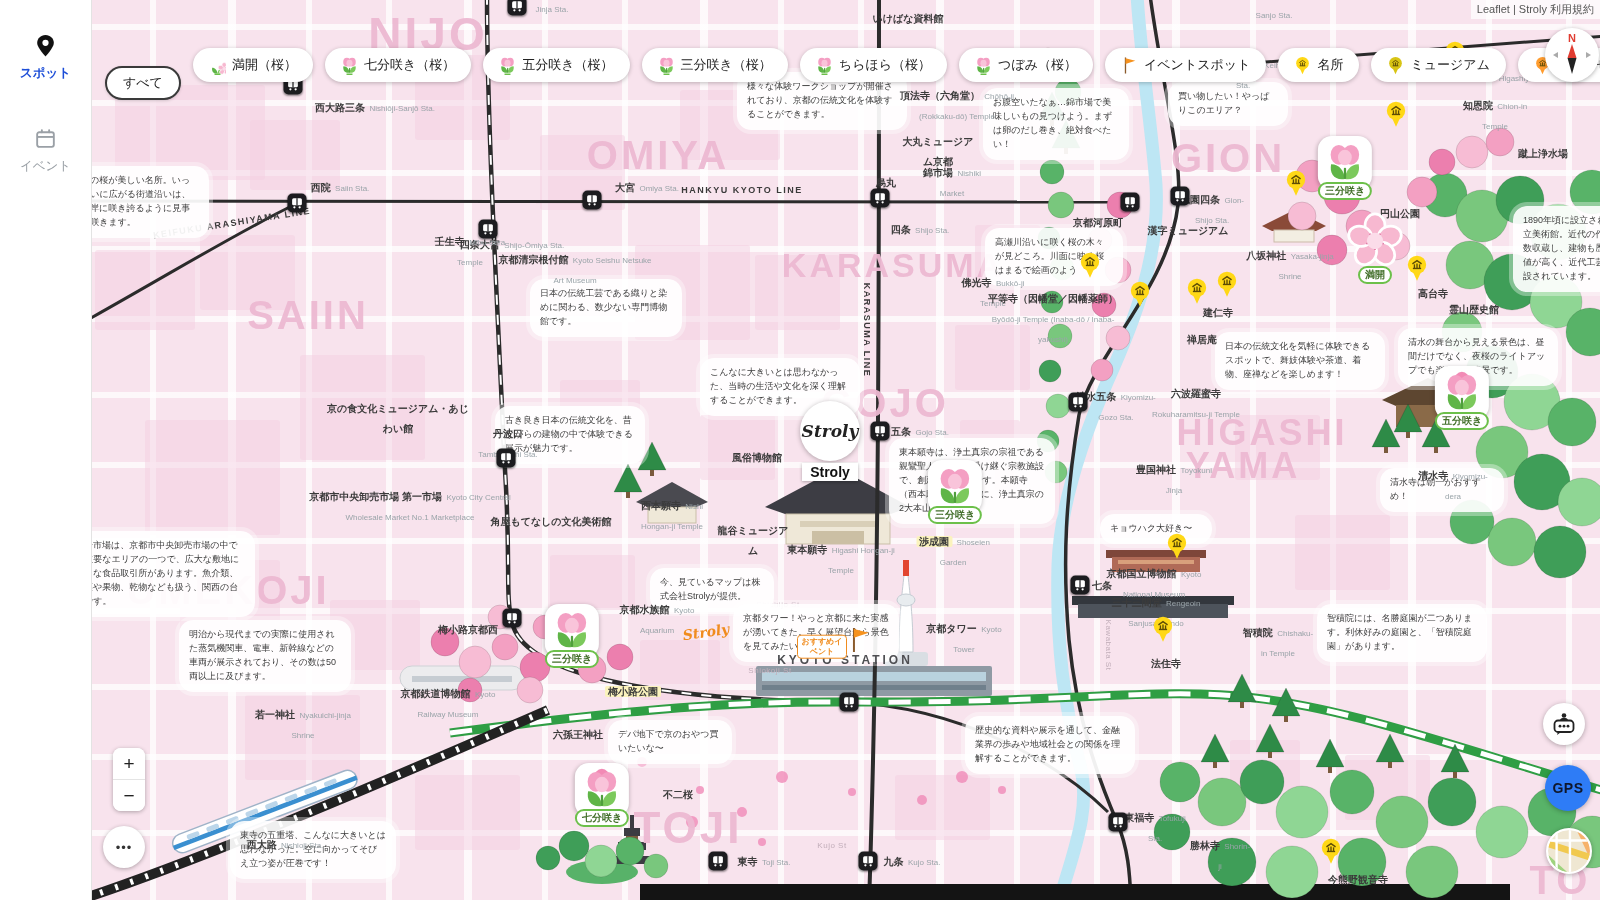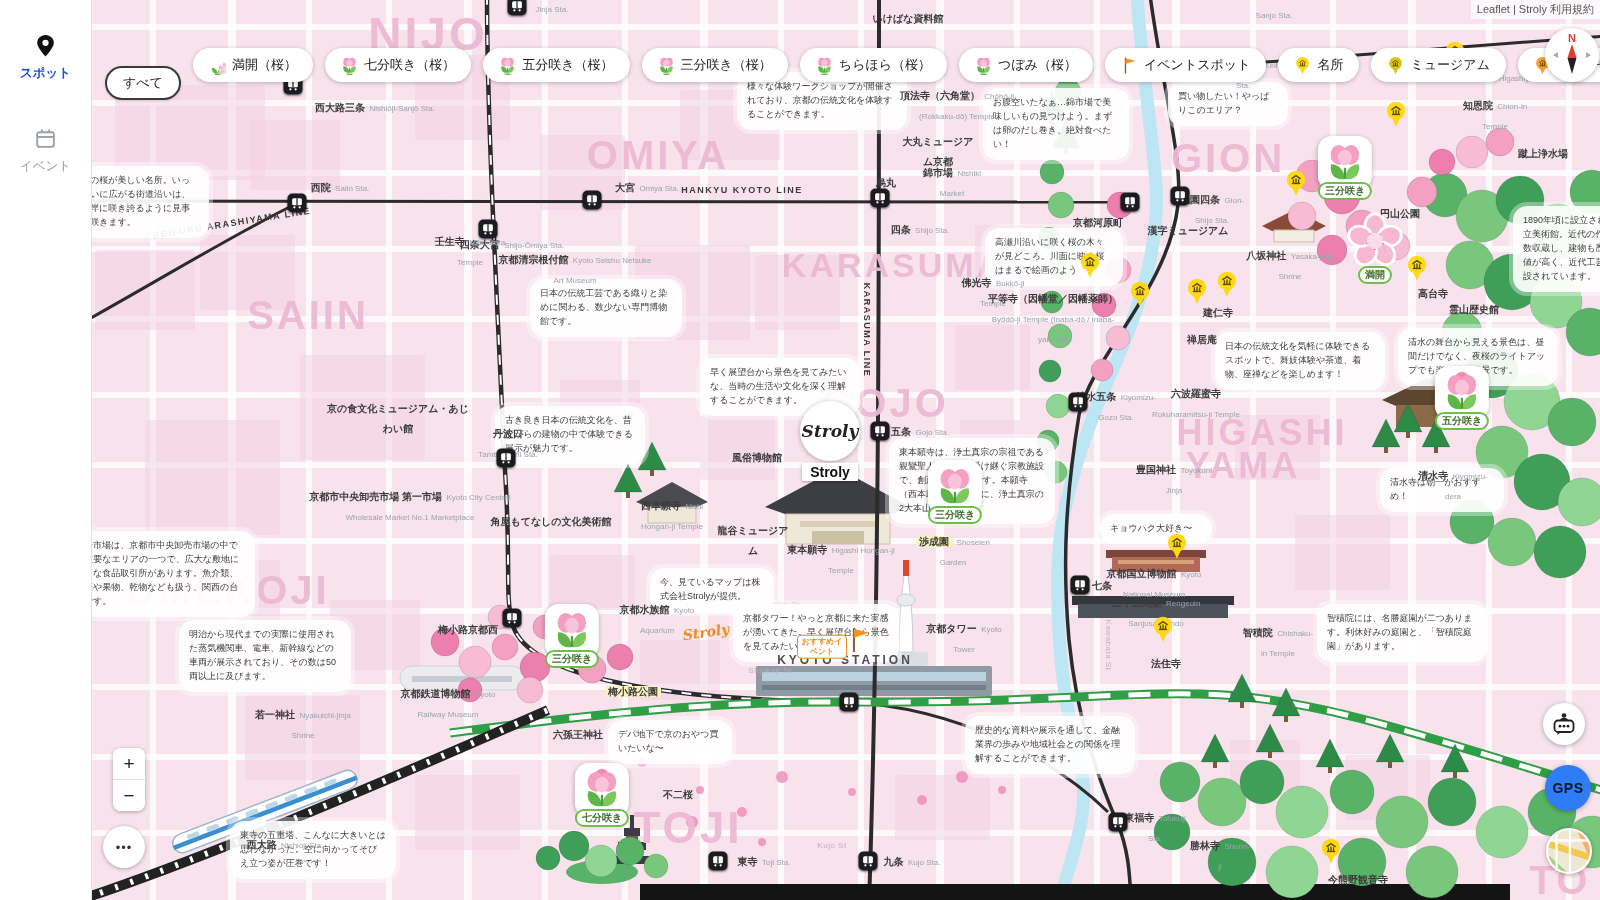--- a/index.html
+++ b/index.html
@@ -803,21 +803,21 @@
         <div class="note abs" style="left: 985px; top: 228px; width: 118px;">高瀬川沿いに咲く桜の木々が見どころ。川面に映る桜はまるで絵画のよう</div>
         <div class="note abs" style="left: 1215px; top: 332px; width: 150px;">日本の伝統文化を気軽に体験できるスポットで、舞妓体験や茶道、着物、座禅などを楽しめます！</div>
         <div class="note abs" style="left: 1398px; top: 328px; width: 140px;">清水の舞台から見える景色は、昼間だけでなく、夜桜のライトアップでも楽しめる絶景です。</div>
         <div class="note abs" style="left: 1380px; top: 468px; width: 104px;">清水寺は朝一がおすすめ！</div>
         <div class="note abs" style="left: 1317px; top: 604px; width: 150px;">智積院には、名勝庭園が二つあります。利休好みの庭園と、「智積院庭園」があります。</div>
         <div class="note abs" style="left: 889px; top: 438px; width: 146px;">東本願寺は、浄土真宗の宗祖である親鸞聖人の教えを受け継ぐ宗教施設で、創建は1591年です。本願寺（西本願寺）とともに、浄土真宗の2大本山です。</div>
         <div class="note abs" style="left: 965px; top: 716px; width: 150px;">歴史的な資料や展示を通して、金融業界の歩みや地域社会との関係を理解することができます。</div>
         <div class="note abs" style="left: 179px; top: 620px; width: 152px;">明治から現代までの実際に使用された蒸気機関車、電車、新幹線などの車両が展示されており、その数は50両以上に及びます。</div>
         <div class="note abs" style="left: 608px; top: 720px; width: 104px;">デパ地下で京のおやつ買いたいな〜</div>
         <div class="note abs" style="left: 230px; top: 821px; width: 146px;">東寺の五重塔、こんなに大きいとは思わなかった。空に向かってそびえ立つ姿が圧巻です！</div>
-        <div class="note abs" style="left: 700px; top: 358px; width: 140px;">早く展望台から景色を見てみたいな、当時の生活や文化を深く理解することができます。</div>
+        <div class="note abs" style="left: 700px; top: 358px; width: 140px;">こんなに大きいとは思わなかった、当時の生活や文化を深く理解することができます。</div>
         <div class="note abs" style="left: 495px; top: 406px; width: 130px;">古き良き日本の伝統文化を、昔ながらの建物の中で体験できる展示が魅力です。</div>
         <div class="note abs" style="left: 650px; top: 568px; width: 104px;">今、見ているマップは株式会社Strolyが提供。</div>
         <div class="note abs" style="left: 733px; top: 604px; width: 146px;">京都タワー！やっと京都に来た実感が湧いてきた。早く展望台から景色を見てみたいな。</div>
         <div class="note abs" style="left: 1100px; top: 514px; width: 92px;">キョウハク大好き〜</div>
         <div class="note abs" style="left: 1513px; top: 206px; width: 110px;">1890年頃に設立された市立美術館。近代の作品を多数収蔵し、建物も歴史的価値が高く、近代工芸館も併設されています。</div>
         <div class="note abs" style="left: 65px; top: 531px; width: 170px;">第一市場は、京都市中央卸売市場の中でも主要なエリアの一つで、広大な敷地に様々な食品取引所があります。魚介類、野菜や果物、乾物なども扱う、関西の台所です。</div>
       </div>
 
     <div id="chipbar">
         <button class="chip selected">

